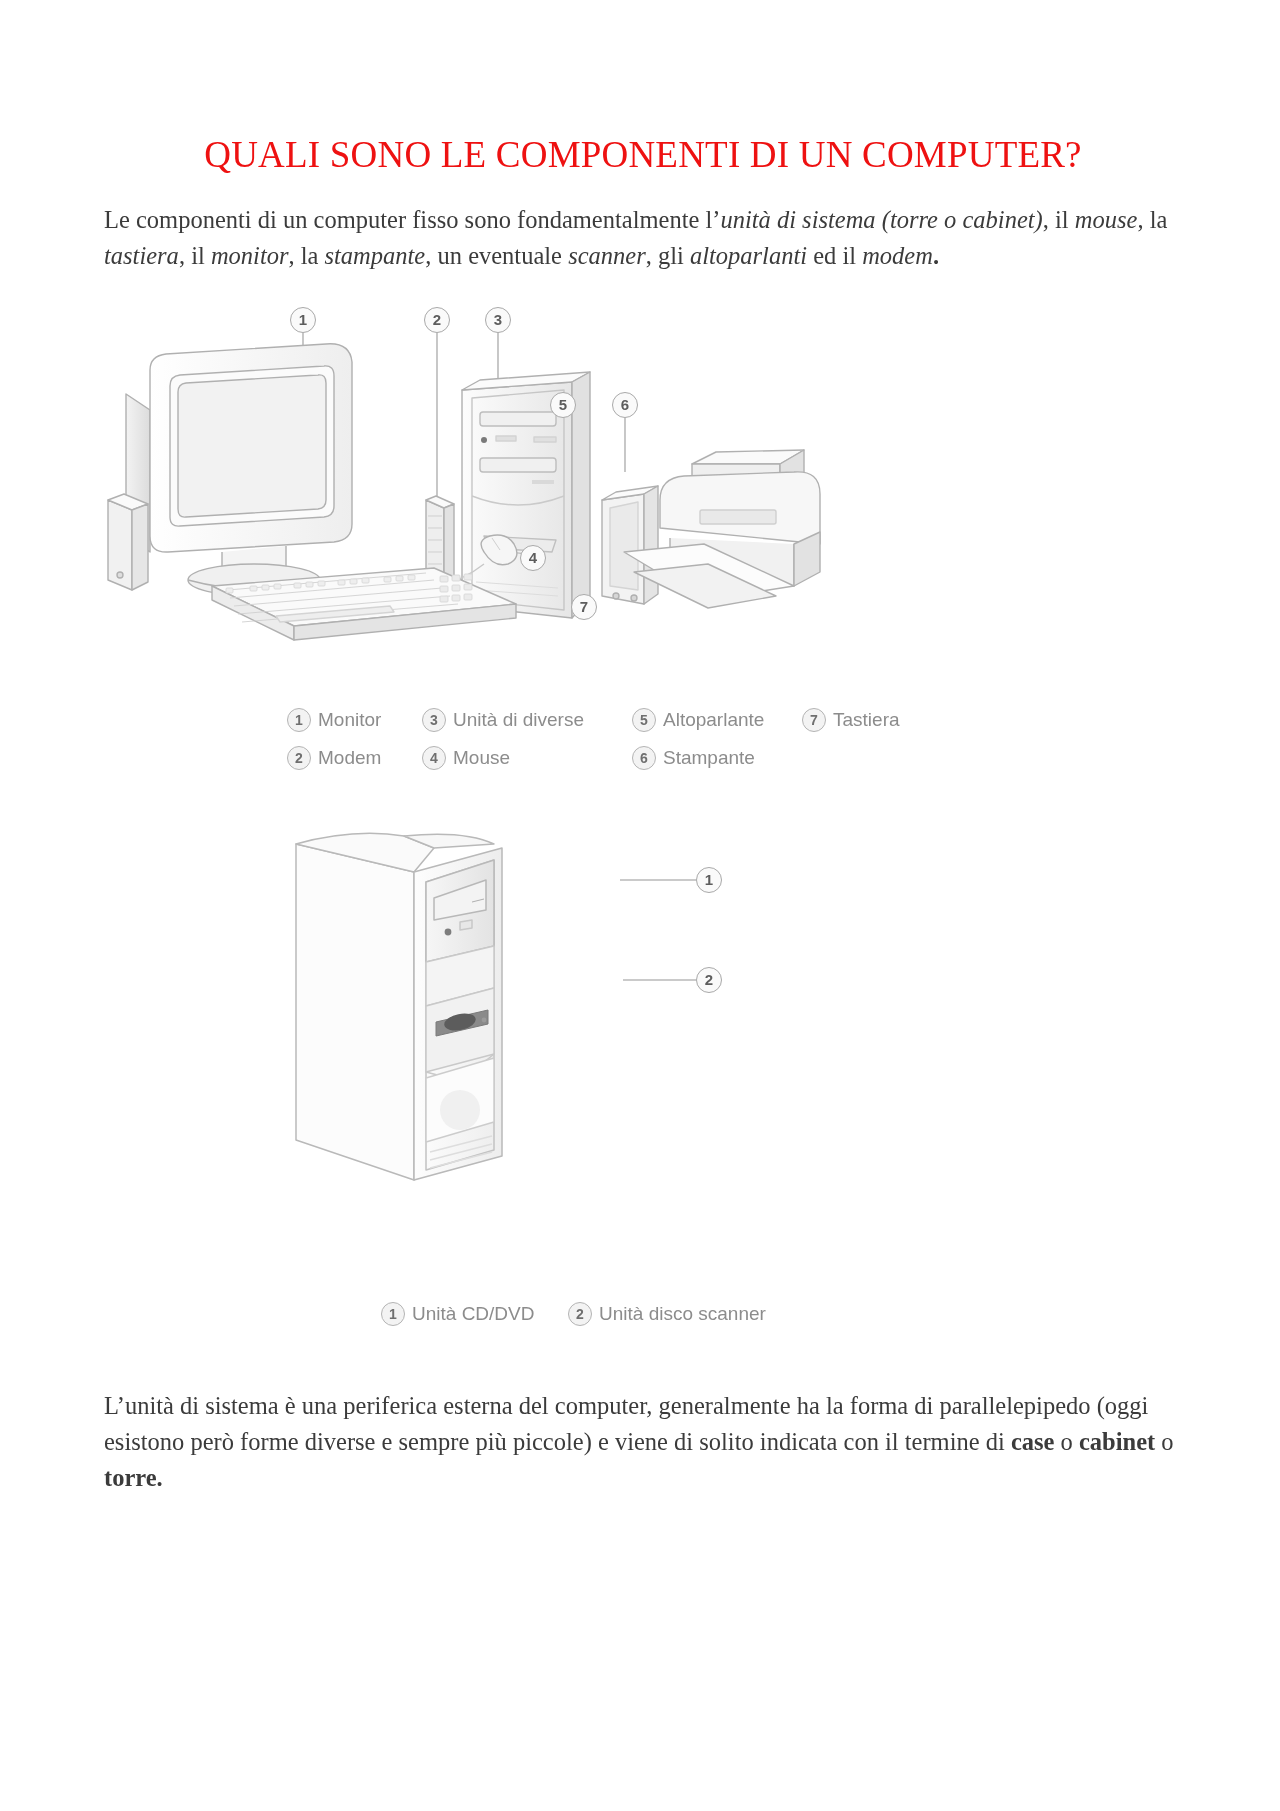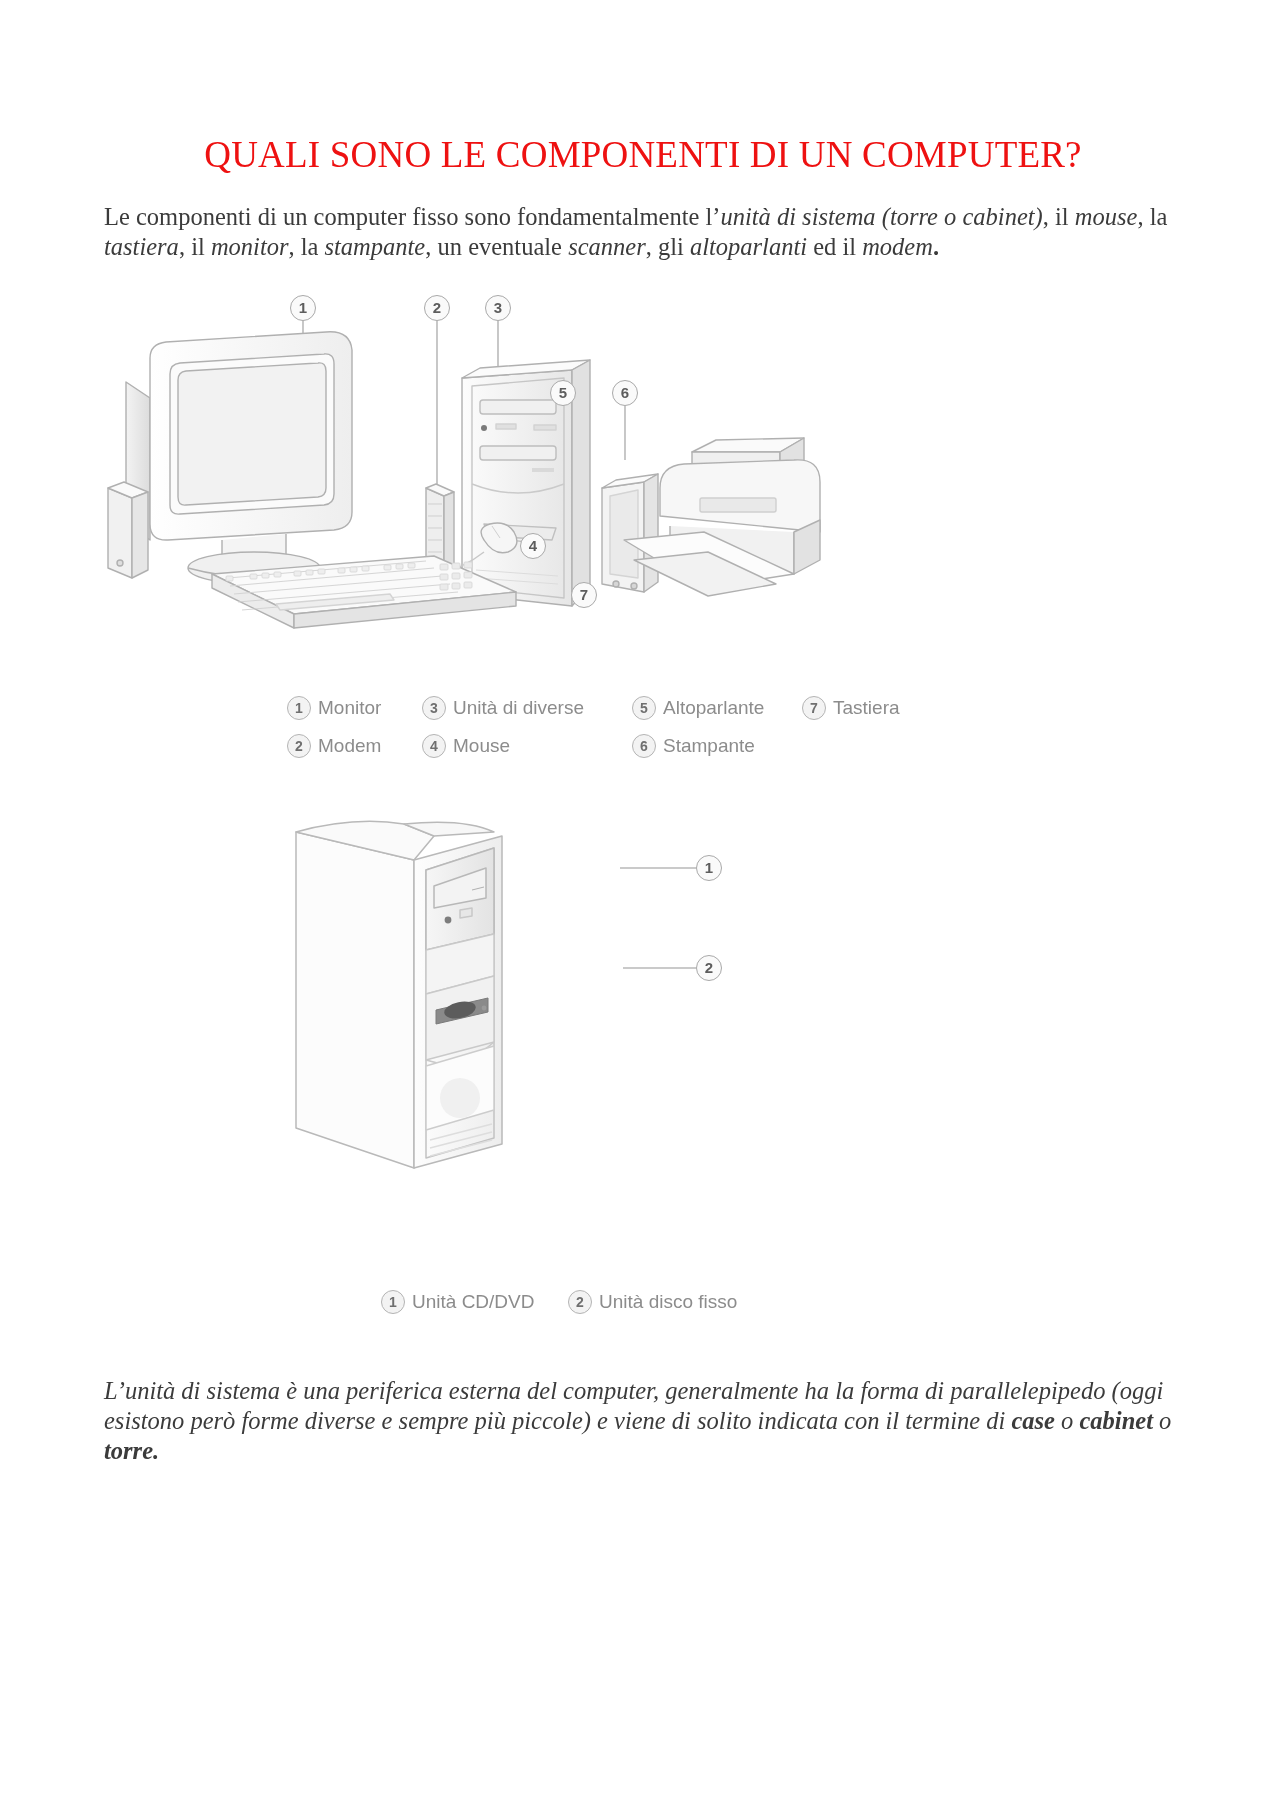--- a/index.html
+++ b/index.html
@@ -37,31 +37,30 @@
     margin: 0;
     padding-top: 128px;
     line-height: 1.1;
     white-space: nowrap;
   }
 
   
   .body-par {
     font-family: "Liberation Serif", serif;
     font-size: 24.5px;
-    line-height: 30px;
+    line-height: 36px;
     color: #3b3b3b;
     margin: 0;
     text-align: left;
   }
   .par-intro {
     margin-top: 26px;
   }
   .par-final {
     margin-top: 0;
-    font-style: italic;
   }
   .it { font-style: italic; }
   .bd { font-weight: bold; }
 
   
   .section-heading {
     font-family: "Liberation Serif", serif;
     font-weight: bold;
     font-size: 25px;
     letter-spacing: 0.3px;
@@ -379,21 +378,21 @@
     </div>
 
     <div class="legend" style="margin-top: 0; padding-left: 277px;">
       <div class="legend-row" style="gap: 0;">
         <div class="legend-item" style="width: 187px;">
           <span class="legend-num">1</span>
           <span class="legend-label">Unità CD/DVD</span>
         </div>
         <div class="legend-item">
           <span class="legend-num">2</span>
-          <span class="legend-label">Unità disco fisso</span>
+          <span class="legend-label">Unità disco scanner</span>
         </div>
       </div>
     </div>
 
     <p class="body-par par-final" style="margin-top: 62px;"><span>L’unità di sistema è una periferica esterna del computer, generalmente ha la forma di parallelepipedo (oggi esistono però forme diverse e sempre più piccole) e viene di solito indicata con il termine di </span><span class="bd">case</span><span> o </span><span class="bd">cabinet</span><span> o </span><span class="bd">torre</span><span class="bd">.</span></p>
 
   </div>
 </div>
 
 </body></html>

